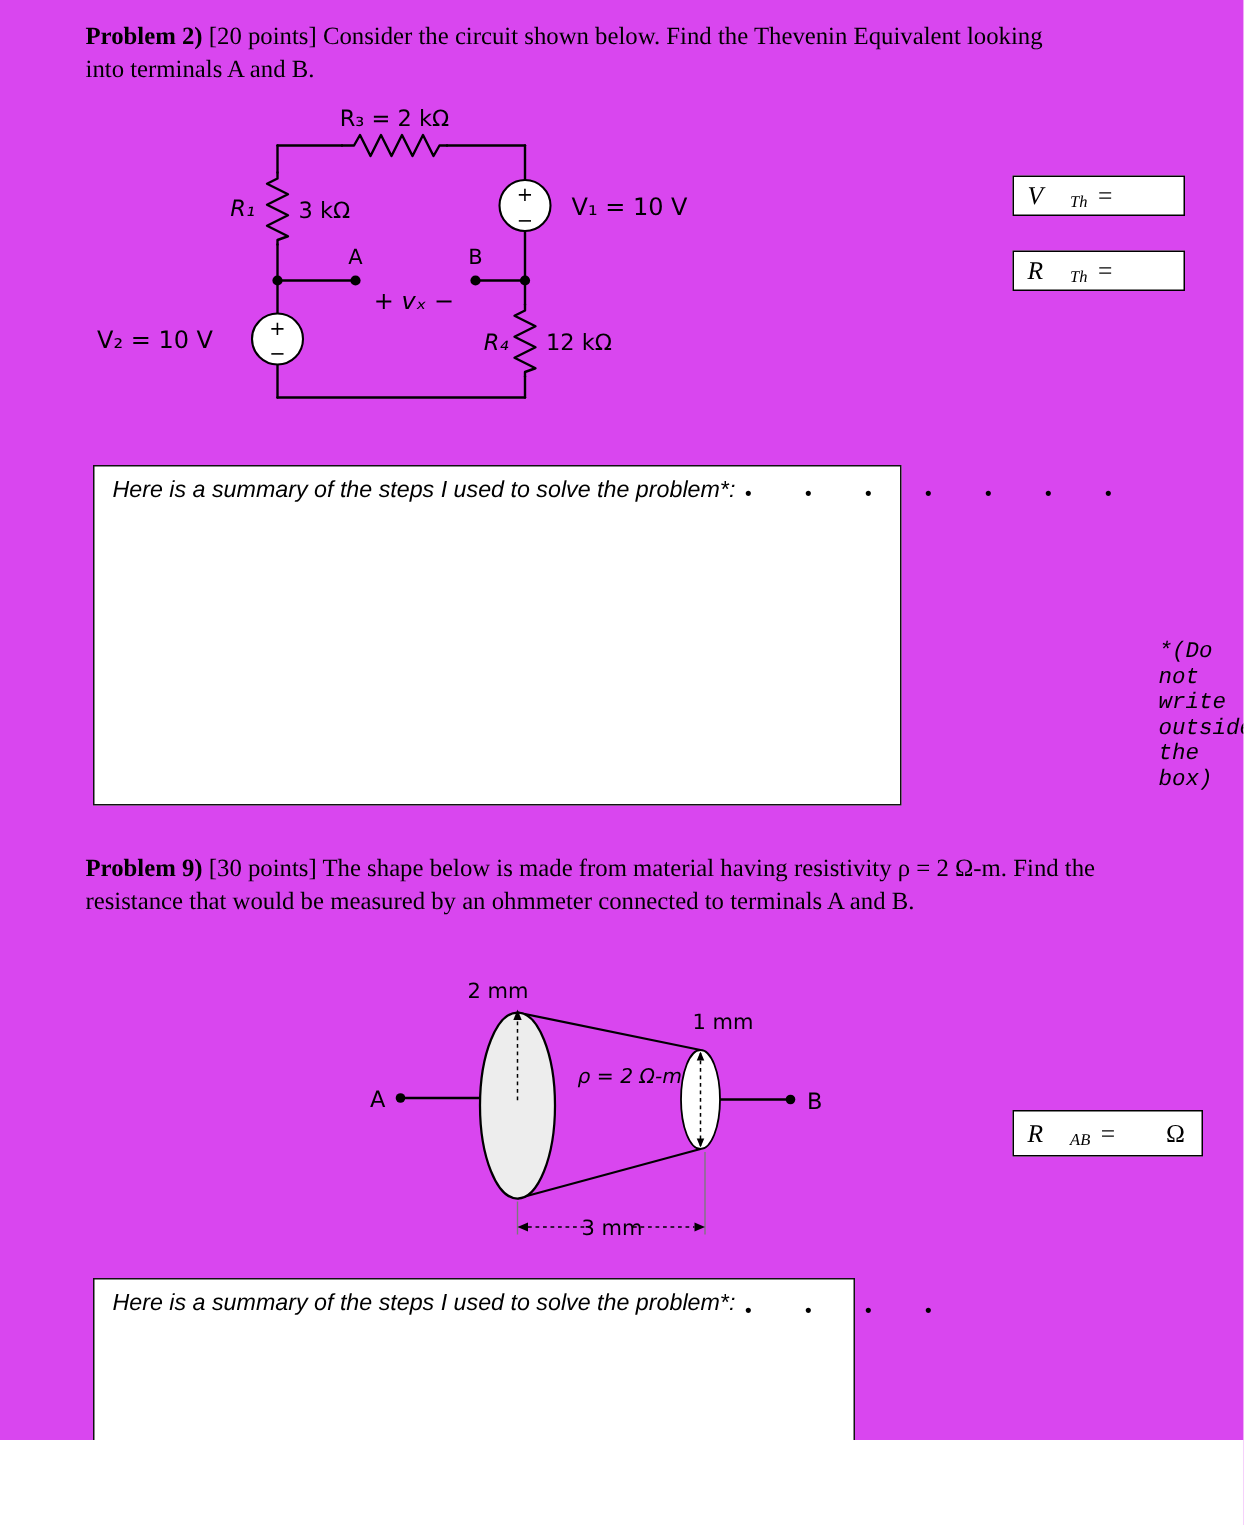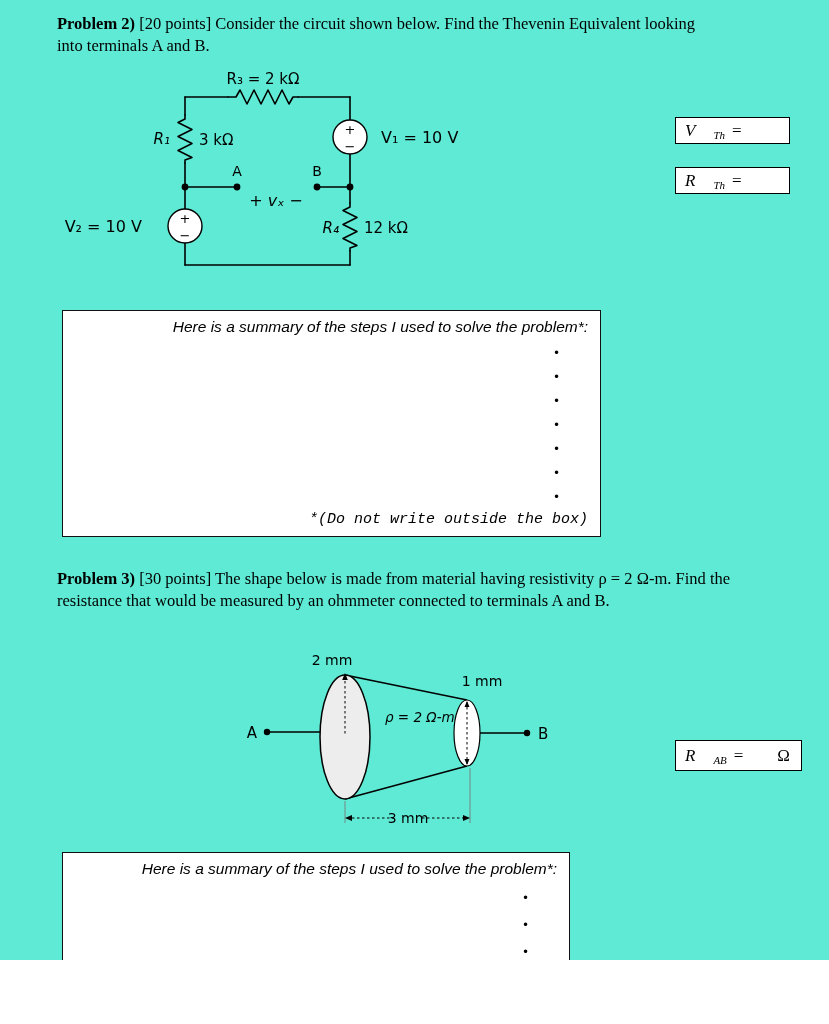--- a/index.html
+++ b/index.html
@@ -1,31 +1,31 @@
 <!DOCTYPE html>
 <html><head>
 <meta charset="utf-8">
 <style>
   * { margin:0; padding:0; box-sizing:border-box; }
   html,body { background:#ffffff; }
   body { width:829px; height:1024px; font-family:"Liberation Serif", serif; color:#000; }
-  .page { position:relative; width:829px; height:960px; background:#5eead4; overflow:hidden; }
+  .page { position:relative; width:829px; height:960px; background:#d946ef; overflow:hidden; }
 
   .prob { position:absolute; font-size:16.5px; line-height:1.34; color:#000; }
   .prob b { font-weight:bold; }
 
   .ansbox { position:absolute; border:1.4px solid #000; background:#fff;
             display:flex; align-items:center; padding-left:9px;
             font-family:"Liberation Serif", serif; font-size:17px; font-style:italic; }
   .ansbox .asub { font-size:11px; font-style:italic; position:relative; top:4px; margin-left:18px; }
   .ansbox .aeq  { margin-left:7px; font-style:normal; }
   .ansbox .aunit{ margin-left:auto; margin-right:11px; font-style:normal; }
 
   .sumbox { position:absolute; border:1.4px solid #111; background:#fff;
-            padding:6px 12px 8px 10px; display:flex; flex-direction:column;align-items:flex-end; }
+            padding:6px 12px 8px 10px; display:flex; flex-direction:row; }
   .sumhead { font-family:"Liberation Sans", sans-serif; font-style:italic;
              font-size:15.5px; margin:1px 0 5px 2px; white-space:nowrap; }
   .brow { display:flex; align-items:flex-end; }
   .box1 .brow { height:24px; }
   .box2 .brow { height:27px; }
   .bullet { font-family:"DejaVu Sans", sans-serif; font-size:12px; width:17px;
             margin-left:5px; padding-bottom:5px; }
   .wline { flex:1; border-bottom:1.3px solid #454545; margin-bottom:6px; margin-right:18px; }
   .sumfoot { font-family:Liberation Mono, monospace; font-style:italic;
              font-size:15px; margin-top:auto; margin-left:2px; }
@@ -140,21 +140,21 @@
         <span class="wline"></span>
       </div>
     <div class="brow">
         <span class="bullet">•</span>
         <span class="wline"></span>
       </div>
     <div class="sumfoot">*(Do not write outside the box)</div>
   </div>
 
   <p class="prob" style="left:57px; top:568px; width:700px;">
-    <b>Problem 3)</b><span> [30 points]  The shape below is made from material having resistivity ρ = 2 Ω-m. Find the resistance that would be measured by an ohmmeter connected to terminals A and B.</span>
+    <b>Problem 9)</b><span> [30 points]  The shape below is made from material having resistivity ρ = 2 Ω-m. Find the resistance that would be measured by an ohmmeter connected to terminals A and B.</span>
   </p>
 
   <svg style="left:240px; top:645px;" width="340" height="195" viewBox="240 645 340 195">
 
     <g>
       <circle cx="267" cy="732" r="3.2" fill="#000"></circle>
       <path class="wire" d="M270 732 L320 732"></path>
     </g>
     <g>
       <path class="dash" d="M467 733 L480 733" style="stroke-width:0.9; stroke-dasharray:1.5 2;"></path>

